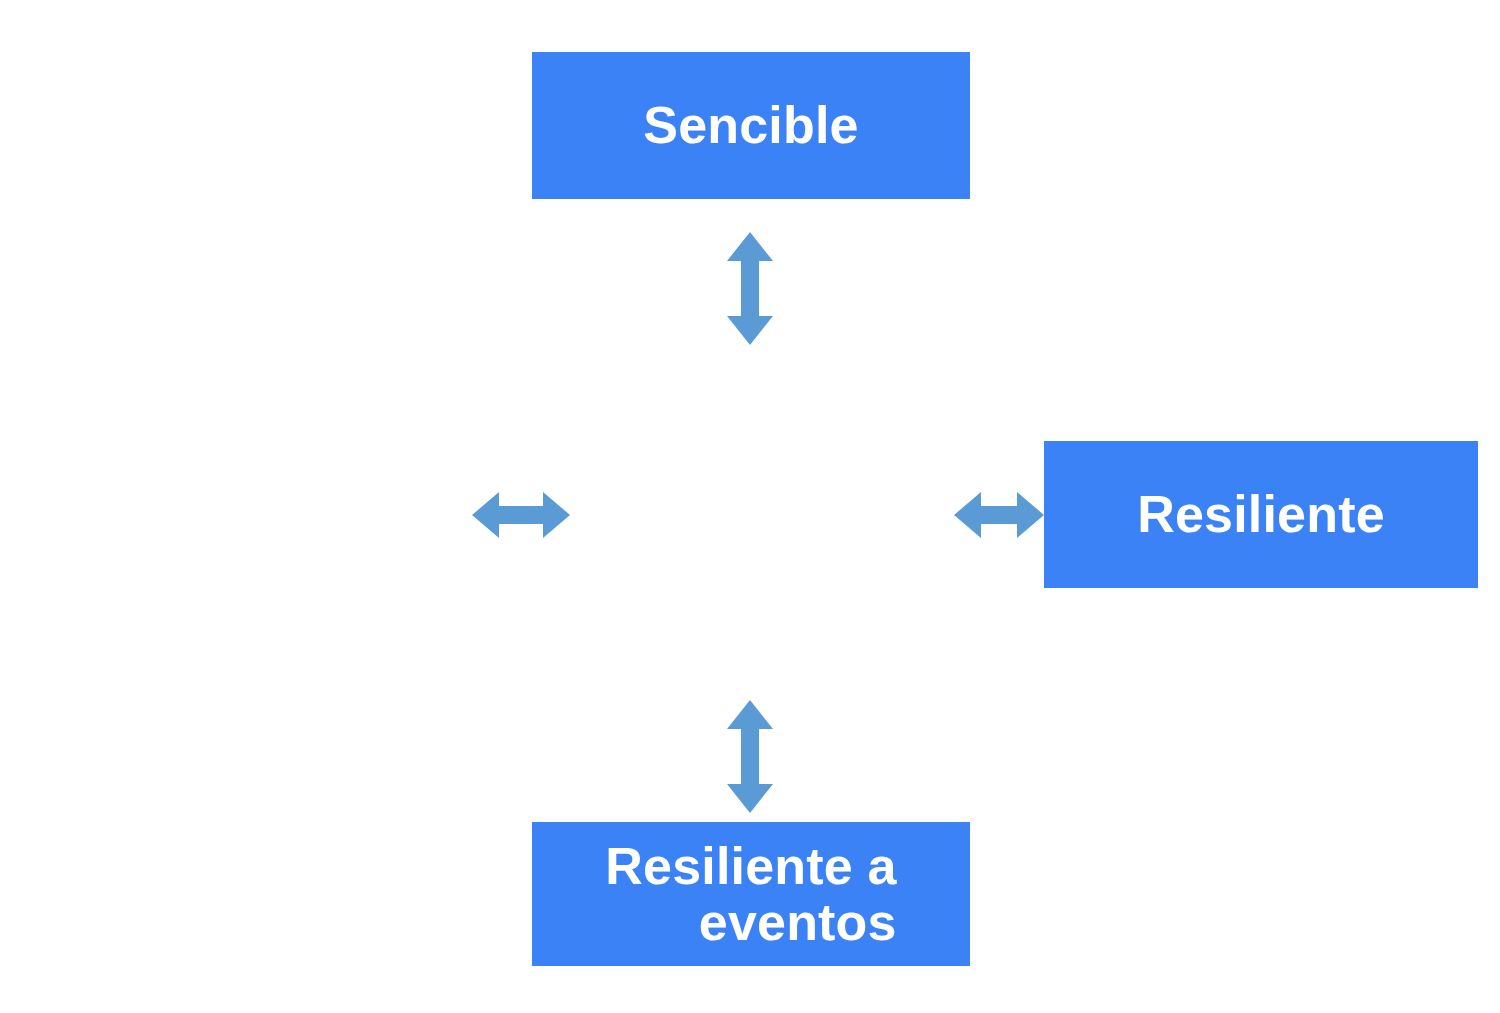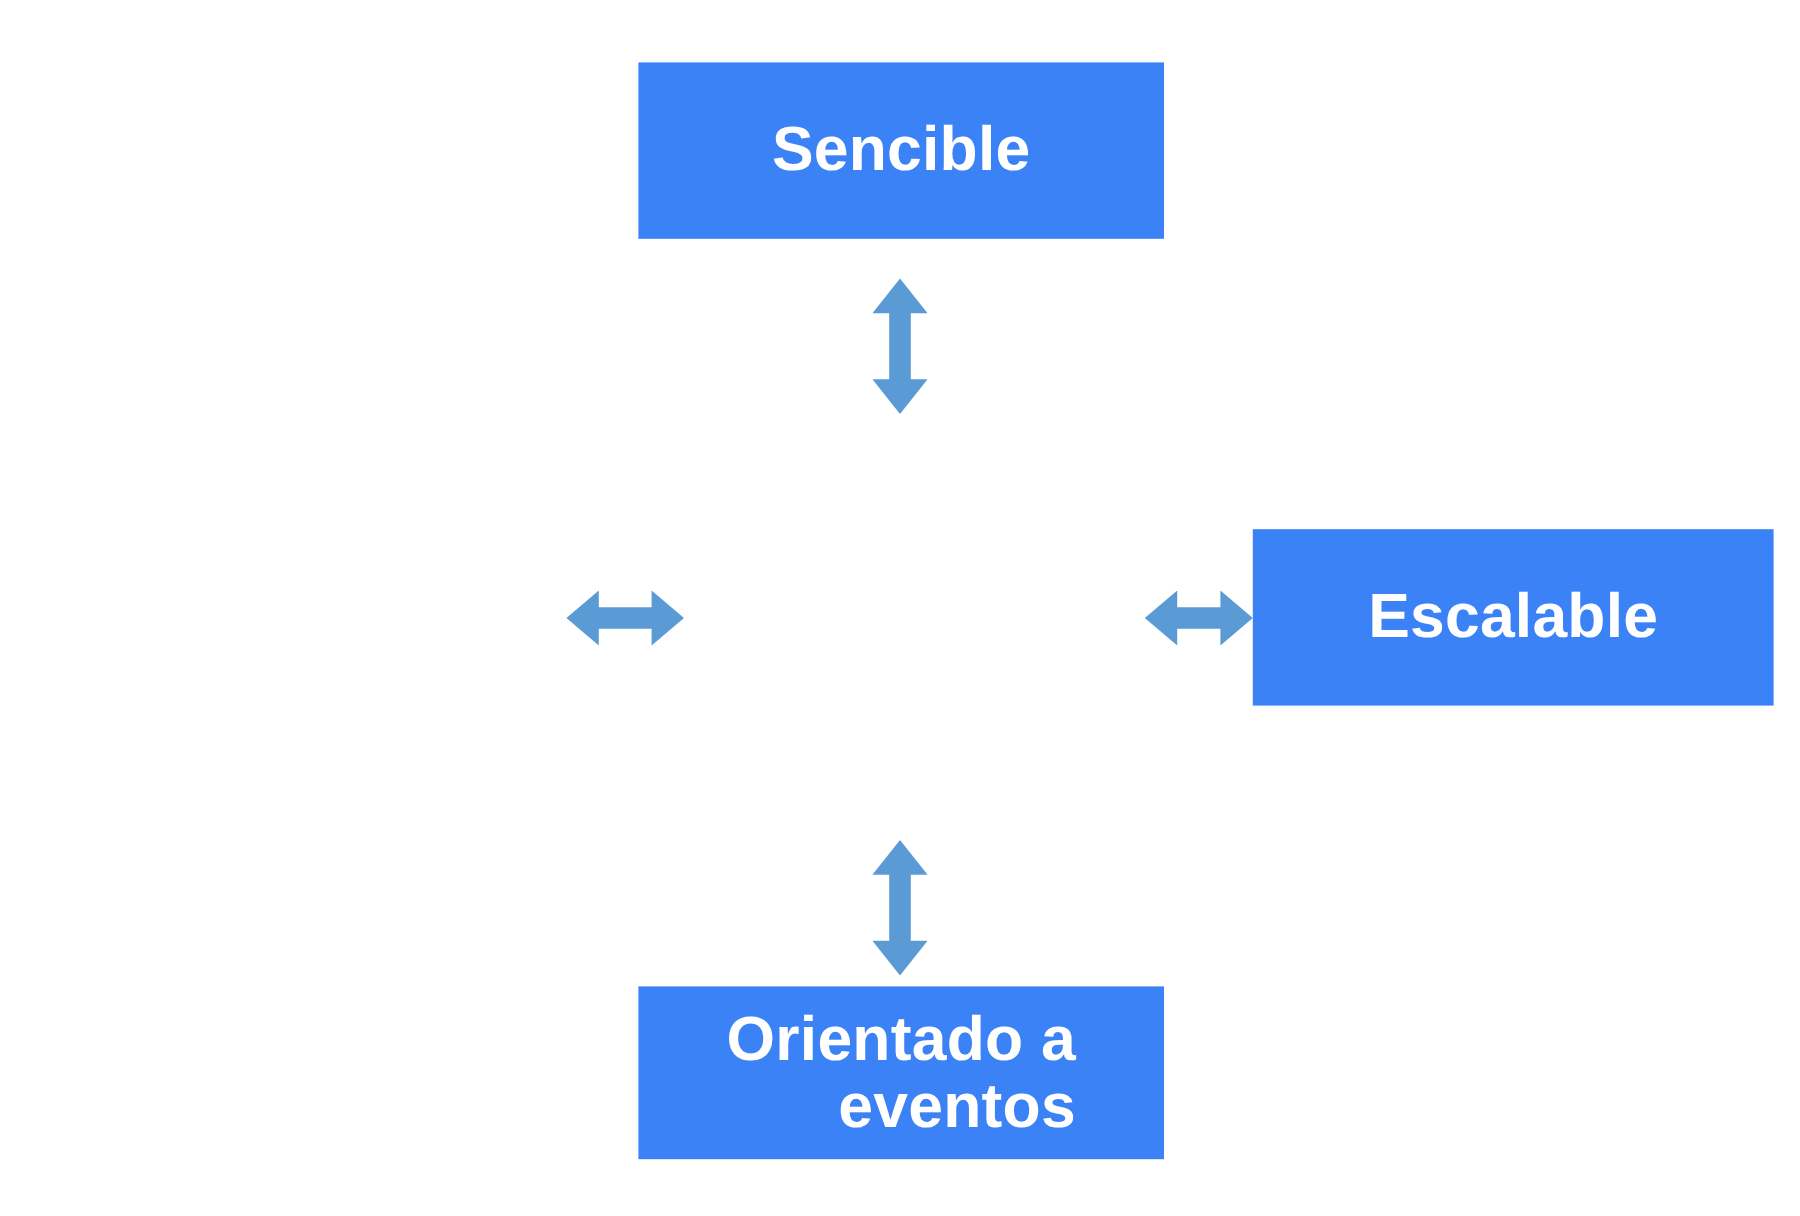--- a/index.html
+++ b/index.html
@@ -105,27 +105,27 @@
   </div>
 
 
   <div class="arrow" id="arrow-right">
     <svg width="90" height="46" viewBox="0 0 90 46" aria-hidden="true">
       <polygon fill="#5B9BD5" points="0,23 27,0 27,14 63,14 63,0 90,23 63,46 63,32 27,32 27,46"></polygon>
     </svg>
   </div>
 
   <div class="node-box" id="node-right">
-    <span class="node-label">Escalable</span>
+    <span class="node-label">Resiliente</span>
   </div>
 
   <div class="arrow" id="arrow-bottom">
     <svg width="46" height="113" viewBox="0 0 46 113" aria-hidden="true">
       <polygon fill="#5B9BD5" points="23,0 46,29 32,29 32,84 46,84 23,113 0,84 14,84 14,29 0,29"></polygon>
     </svg>
   </div>
 
   <div class="node-box" id="node-bottom">
-    <span class="node-label">Orientado a
+    <span class="node-label">Resiliente a
 eventos</span>
   </div>
 
 </div>
 
 </body></html>

